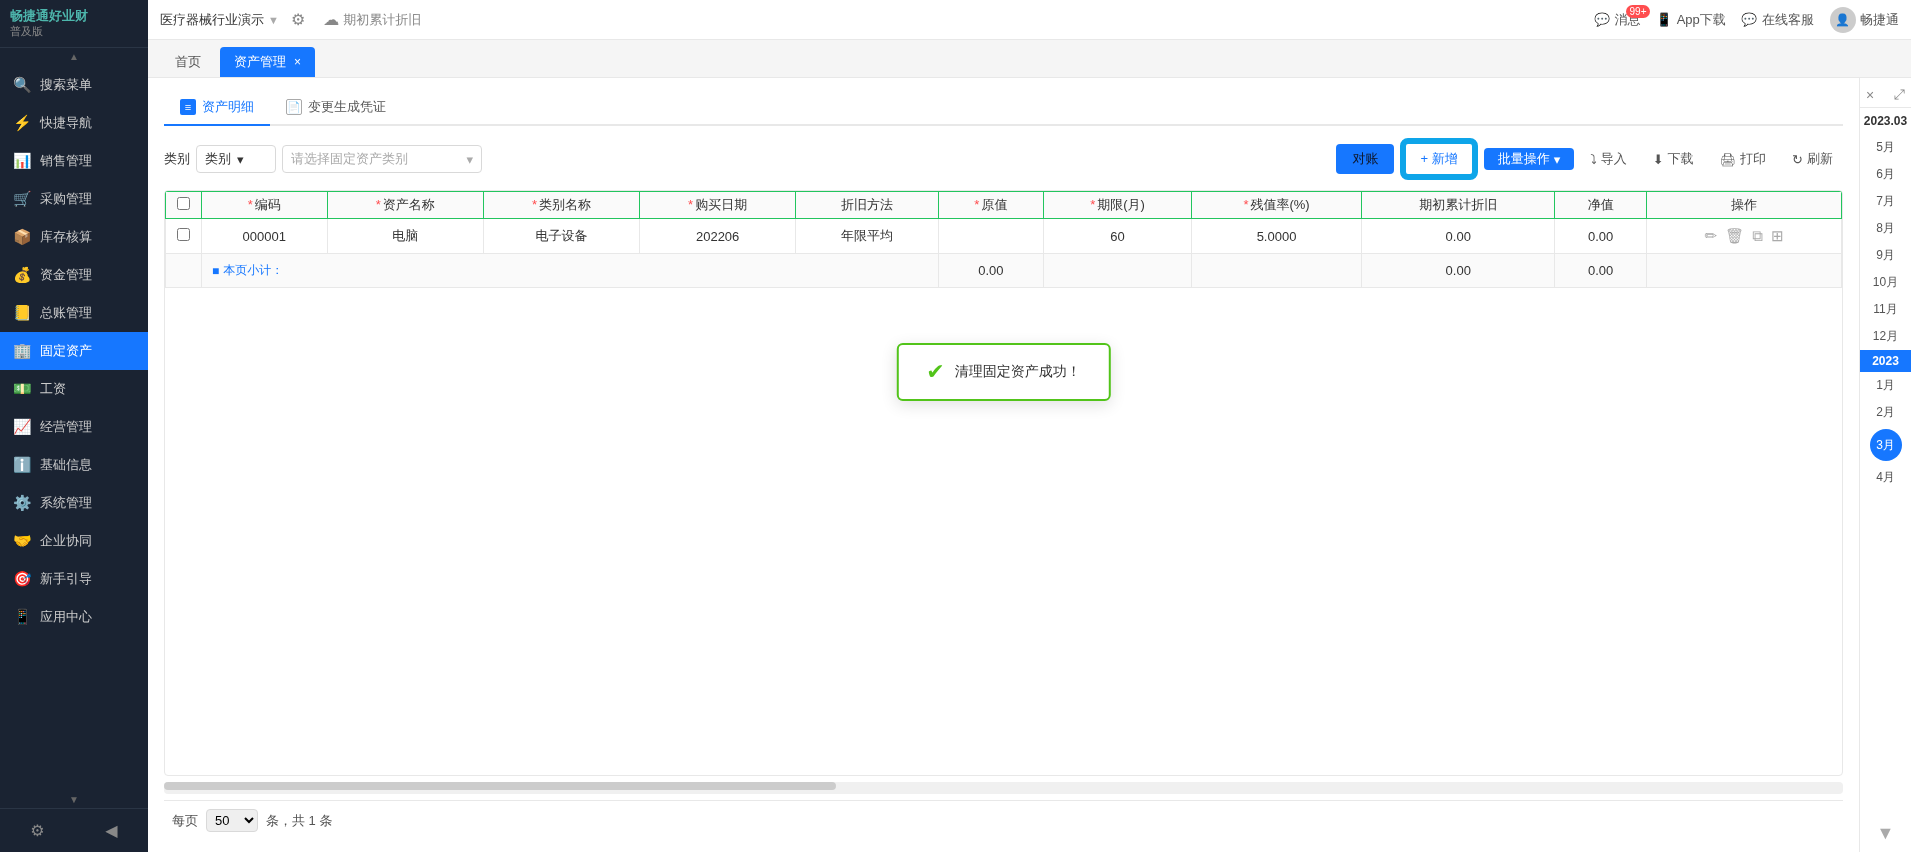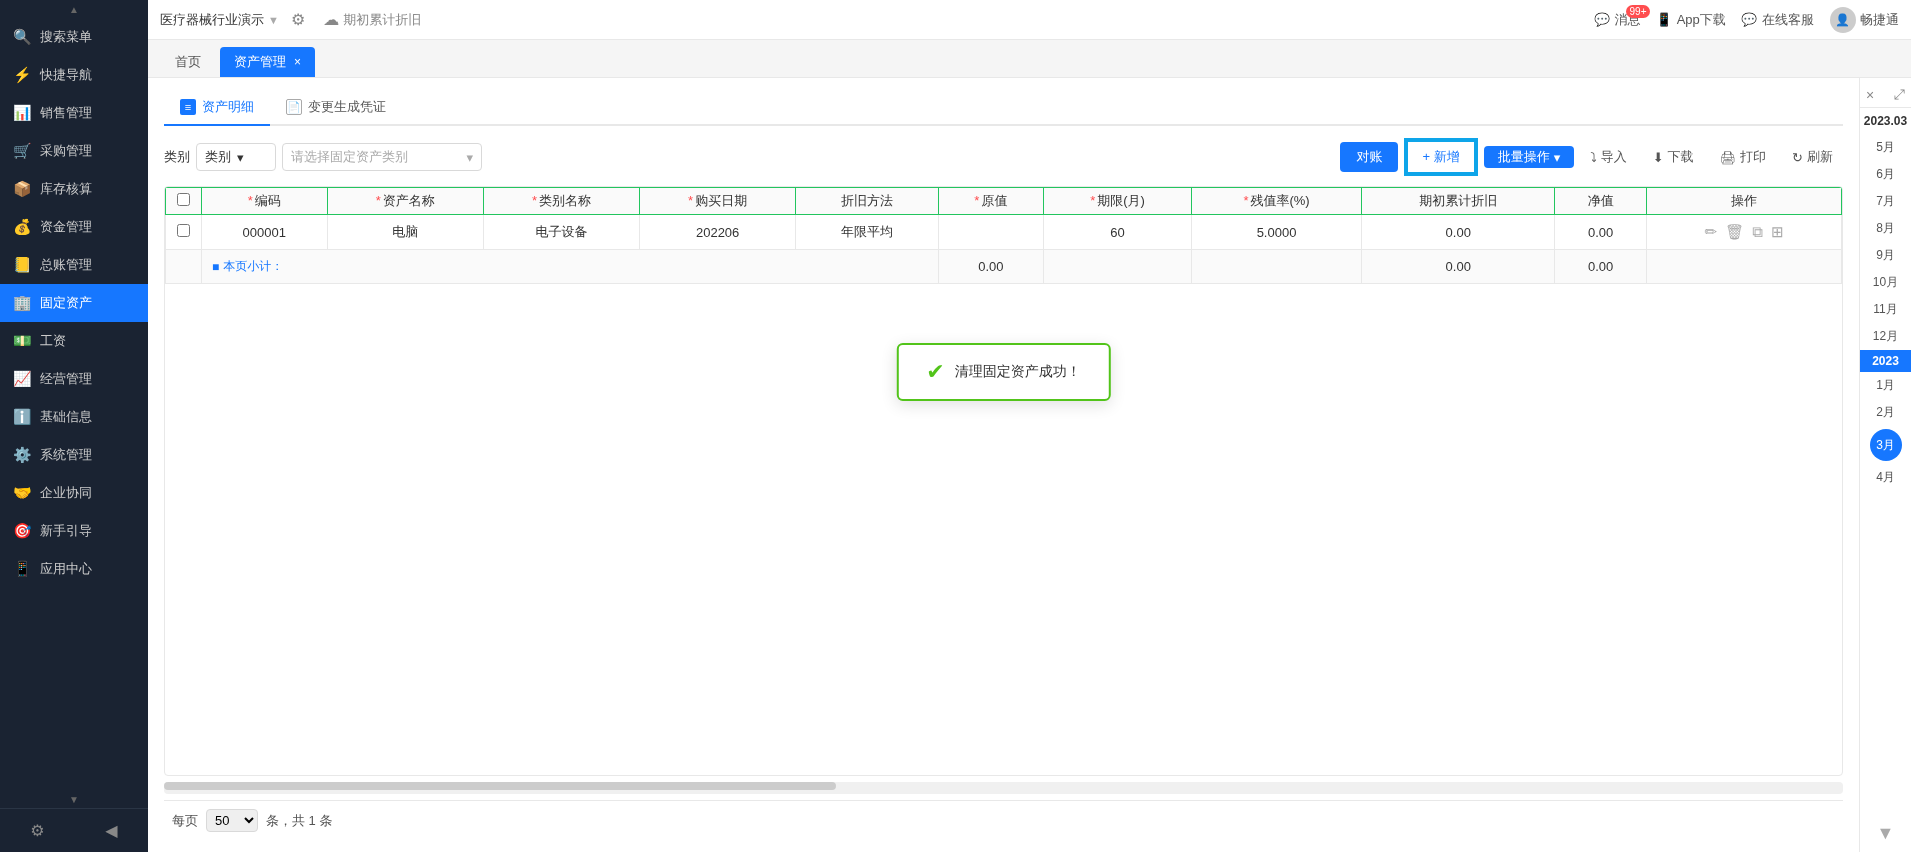--- a/index.html
+++ b/index.html
@@ -47,22 +47,22 @@
     
     .subtabs { display: flex; gap: 0; margin-bottom: 12px; border-bottom: 2px solid #e8e8e8; }
     .subtab { padding: 8px 16px; font-size: 13px; color: #555; cursor: pointer; display: flex; align-items: center; gap: 6px; border-bottom: 2px solid transparent; margin-bottom: -2px; }
     .subtab.active { color: #1677ff; border-bottom: 2px solid #1677ff; }
     .subtab-icon { width: 16px; height: 16px; background: #1677ff; border-radius: 2px; display: flex; align-items: center; justify-content: center; color: #fff; font-size: 11px; }
     .subtab2-icon { width: 16px; height: 16px; border: 1px solid #aaa; border-radius: 2px; display: flex; align-items: center; justify-content: center; color: #aaa; font-size: 11px; }
 
     
     .toolbar { display: flex; align-items: center; gap: 8px; margin-bottom: 10px; }
     .toolbar-right { margin-left: auto; display: flex; align-items: center; gap: 6px; }
-    .btn-primary { background: #1677ff; color: #ffffff; border: none; padding: 6px 16px; border-radius: 4px; cursor: pointer; font-size: 13px; }
-    .btn-add { background: #fff; color: #1677ff; border: 4px solid #0ea5e9; padding: 6px 14px; border-radius: 0; cursor: pointer; font-size: 13px; display: flex; align-items: center; gap: 4px; }
+    .btn-primary { background: #1677ff; color: #0f172a; border: none; padding: 6px 16px; border-radius: 4px; cursor: pointer; font-size: 13px; }
+    .btn-add { background: #fff; color: #1677ff; border: 6px solid #0ea5e9; padding: 6px 14px; border-radius: 8px; cursor: pointer; font-size: 13px; display: flex; align-items: center; gap: 4px; }
     .btn-batch { background: #1677ff; color: #fff; border: none; padding: 2px 14px; border-radius: 4px; cursor: pointer; font-size: 13px; display: flex; align-items: center; gap: 4px; }
     .btn-icon { background: #fff; color: #555; border: none; padding: 6px 10px; border-radius: 4px; cursor: pointer; font-size: 13px; display: flex; align-items: center; gap: 4px; }
     .filter-group { display: flex; align-items: center; gap: 6px; }
     .filter-label { font-size: 13px; color: #333; }
     .filter-select { border: 1px solid #d9d9d9; border-radius: 4px; padding: 4px 8px; font-size: 13px; color: #333; background: #fff; cursor: pointer; display: flex; align-items: center; gap: 6px; min-width: 80px; }
     .filter-select-wide { border: 1px solid #d9d9d9; border-radius: 4px; padding: 4px 8px; font-size: 13px; color: #aaa; background: #fff; cursor: pointer; display: flex; align-items: center; gap: 6px; min-width: 200px; }
 
     
     .table-wrap { flex: 1; overflow: auto; border: 1px solid #e8e8e8; border-radius: 4px; }
     table { width: 100%; border-collapse: collapse; font-size: 13px; }
@@ -94,20 +94,26 @@
     .panel-month { font-size: 12px; color: #555; padding: 5px 0; text-align: center; width: 100%; cursor: pointer; }
     .scrollbar-thumb { height: 8px; background: #ccc; border-radius: 4px; width: 40%; }
 
     .main-content-wrapper { display: flex; flex: 1; overflow: hidden; }
     .content-area { flex: 1; display: flex; flex-direction: column; overflow: hidden; }
   </style>
 </head>
 <body>
 
 <div class="sidebar">
+  <div class="sidebar-header">
+    <div>
+      <div class="sidebar-logo">畅捷通好业财</div>
+      <div class="sidebar-edition">普及版</div>
+    </div>
+  </div>
 
   <div style="background:#1a2332; height:18px; display:flex; align-items:center; justify-content:center;">
     <span style="color:#666; cursor:pointer; font-size:10px;">▲</span>
   </div>
 
   <div class="sidebar-menu">
     <div class="sidebar-item">
       <span class="icon">🔍</span>
       <span>搜索菜单</span>
     </div>

